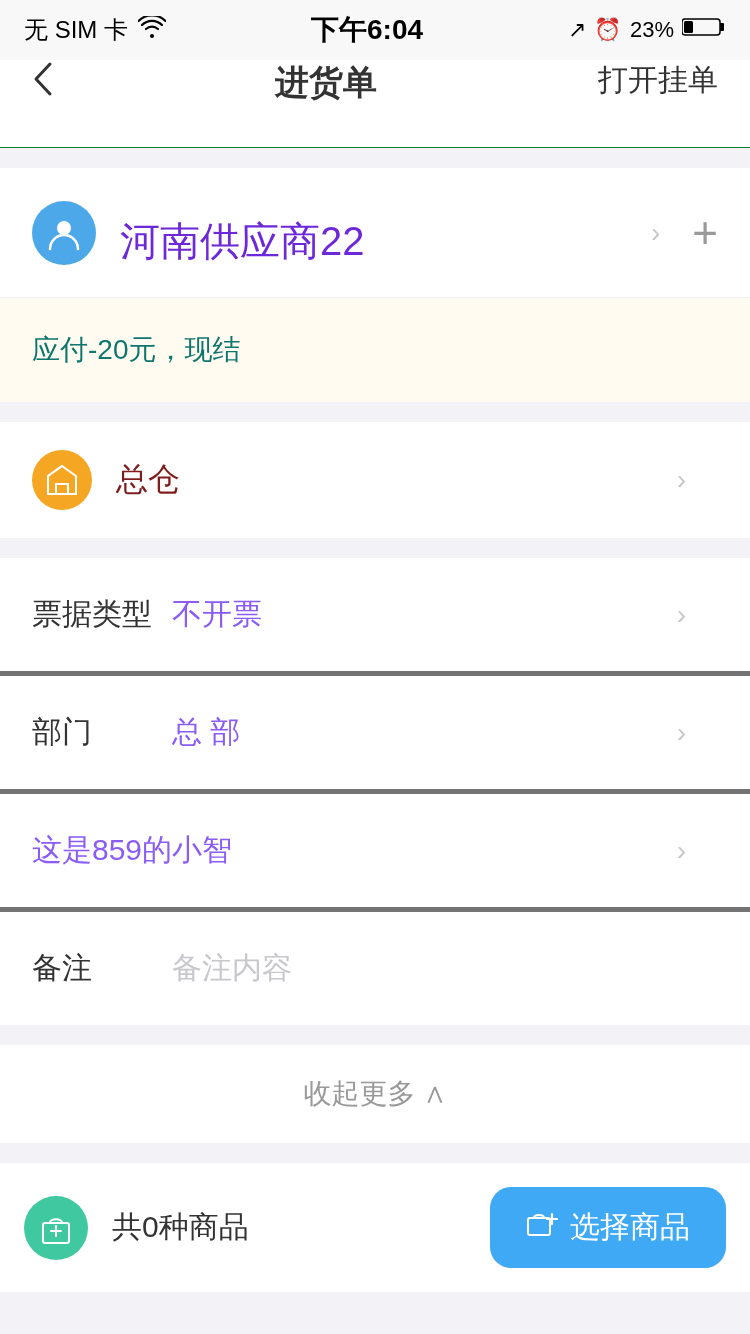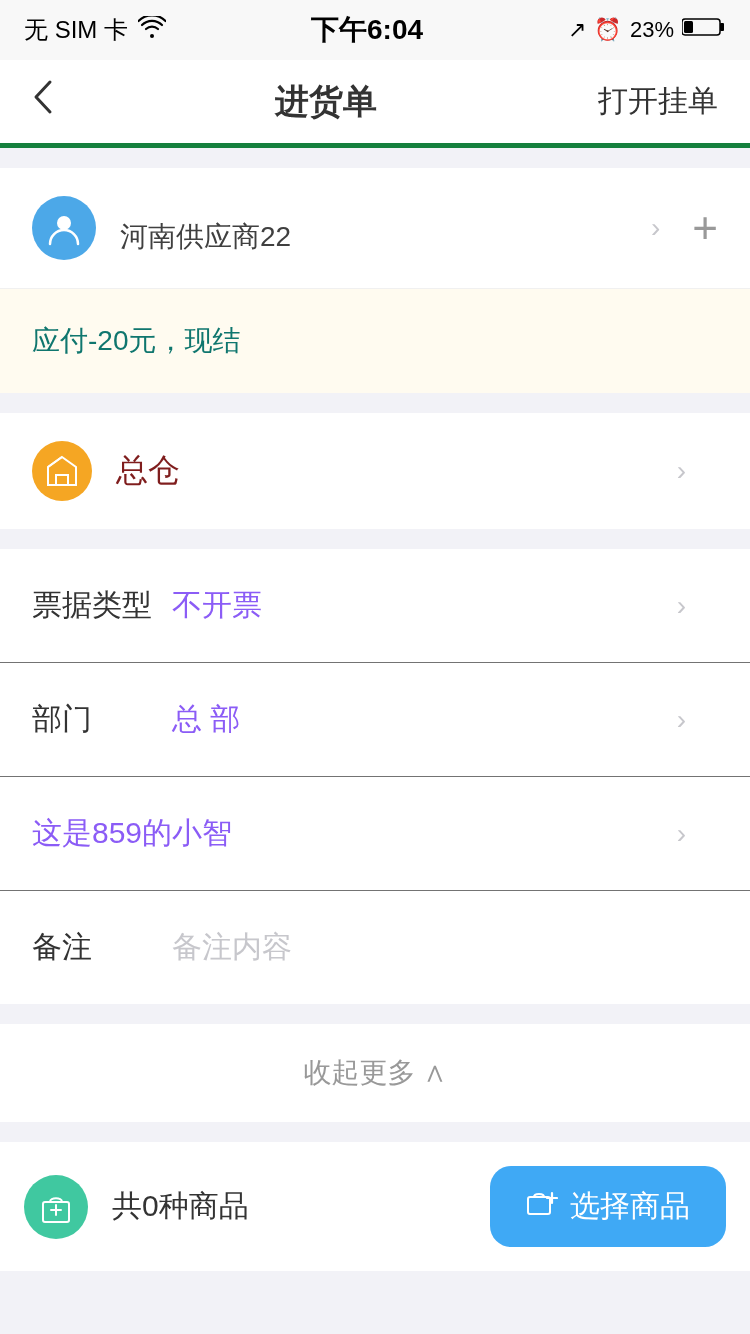--- a/index.html
+++ b/index.html
@@ -28,24 +28,24 @@
     .status-left { display: flex; align-items: center; gap: 10px; }
     .status-center { font-size: 28px; font-weight: 600; }
     .status-right { display: flex; align-items: center; gap: 8px; font-size: 22px; }
 
     
     .nav-bar {
       width: 750px;
       height: 88px;
       background: #fff;
       display: flex;
-      align-items: center;
+      align-items: flex-start;
       justify-content: space-between;
       padding: 0 32px;
-      border-bottom: 5px solid #15803d;
+      border-bottom: 1px solid #15803d;
     }
     .nav-back {
       font-size: 36px;
       color: #333;
       cursor: pointer;
     }
     .nav-title {
       font-size: 34px;
       font-weight: 600;
       color: #333;
@@ -85,22 +85,22 @@
       margin-right: 24px;
       flex-shrink: 0;
     }
     .avatar-person {
       width: 36px;
       height: 36px;
       fill: #fff;
     }
     .supplier-name {
       flex: 1;
-      font-size: 28px;
-      color: #404040;
+      font-size: 40px;
+      color: #6d28d9;
       margin-top: 18px;
     }
     .chevron {
       font-size: 28px;
       color: #c7c7cc;
       margin-right: 32px;
     }
     .add-btn {
       font-size: 44px;
       color: #999;
@@ -142,21 +142,21 @@
 
     
     .form-section {
       background: #fff;
       margin-top: 20px;
     }
     .form-row {
       display: flex;
       align-items: center;
       padding: 36px 32px;
-      border-bottom: 1px solid #737373;
+      border-bottom: 5px solid #737373;
     }
     .form-row:last-child {
       border-bottom: none;
     }
     .form-label {
       font-size: 30px;
       color: #333;
       width: 140px;
       flex-shrink: 0;
     }

